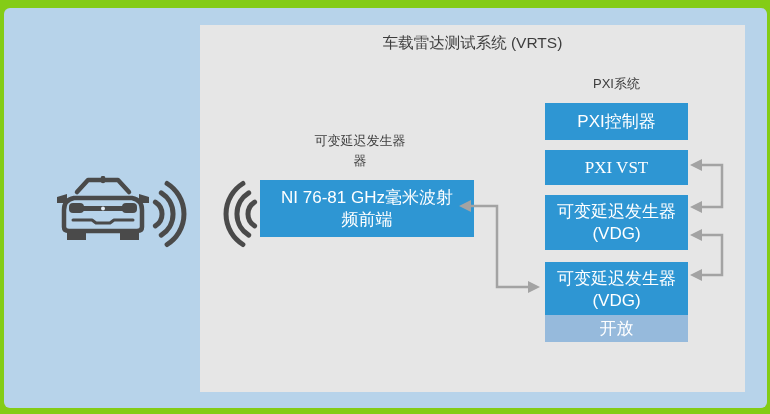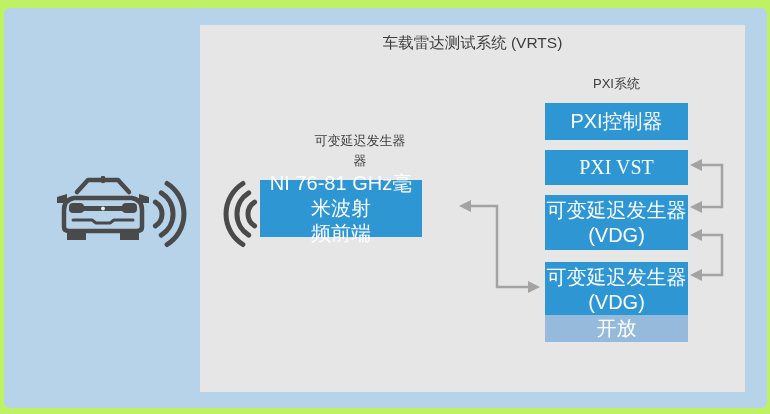--- a/index.html
+++ b/index.html
@@ -1,32 +1,32 @@
 <!DOCTYPE html>
 <html><head>
 <meta charset="utf-8">
 <style>
   html,body{margin:0;padding:0;background:#ffffff;}
   .canvas{
-    position:relative;width:770px;height:414px;background:#bef264;overflow:hidden;
+    position:relative;width:770px;height:414px;background:#84cc16;overflow:hidden;
     font-family:"Liberation Sans","DejaVu Sans",sans-serif;color:#3d3d3d;
   }
   .blue-bg{position:absolute;left:4px;top:8px;width:763px;height:400px;background:#b7d3ea;border-radius:6px;}
   .gray-panel{position:absolute;left:200px;top:25px;width:545px;height:367px;background:#e6e6e6;}
   .diagram-title{position:absolute;left:200px;top:33px;width:545px;text-align:center;font-size:15.5px;}
   .label{position:absolute;text-align:center;font-size:13px;line-height:1.55;white-space:pre-line;}
   .radar-label{left:25px;top:126px;width:155px;}
   .converter-label{left:255px;top:131px;width:210px;}
   .pxi-title{left:545px;top:74px;width:143px;}
   .box{
     position:absolute;display:flex;align-items:center;justify-content:center;
-    background:#2e96d3;color:#ffffff;font-size:20px;line-height:1.25;
+    background:#2e96d3;color:#ffffff;font-size:17px;line-height:1.25;
     text-align:center;white-space:pre-line;
   }
-  .ni-box{left:260px;top:180px;width:162px;height:57px;}
+  .ni-box{left:260px;top:180px;width:214px;height:57px;}
   .pxi-box{left:545px;width:143px;}
   .box-controller{top:103px;height:37px;}
   .box-vst{top:150px;height:35px;font-family:Liberation Serif, serif;}
   .box-vdg1{top:195px;height:55px;}
   .box-vdg2{top:262px;height:55px;}
   .box-open{top:315px;height:27px;background:#96badc;}
   .overlay{position:absolute;left:0;top:0;width:770px;height:414px;pointer-events:none;}
   .car-icon{position:absolute;left:55px;top:176px;}
   .waves-icon{position:absolute;left:130px;top:172px;}
 </style>

